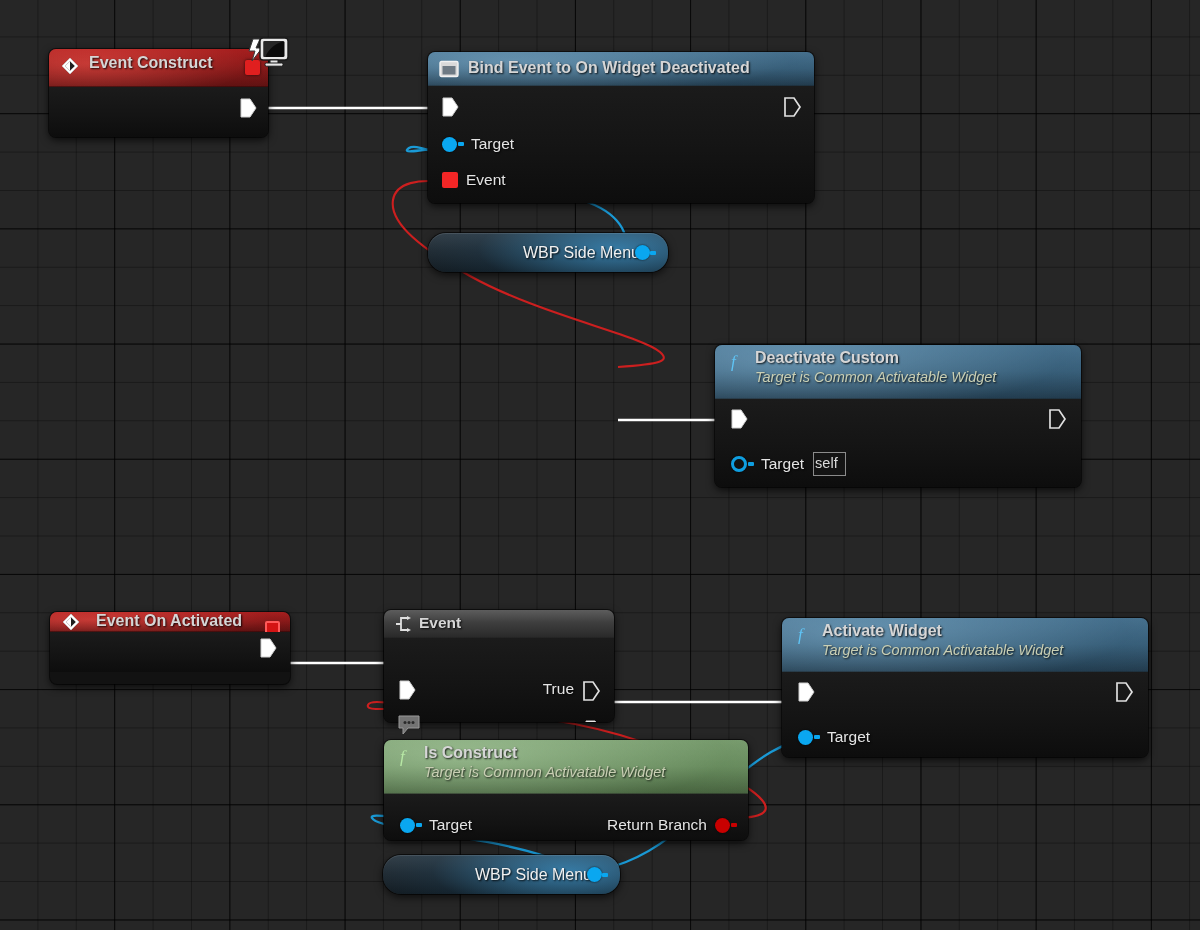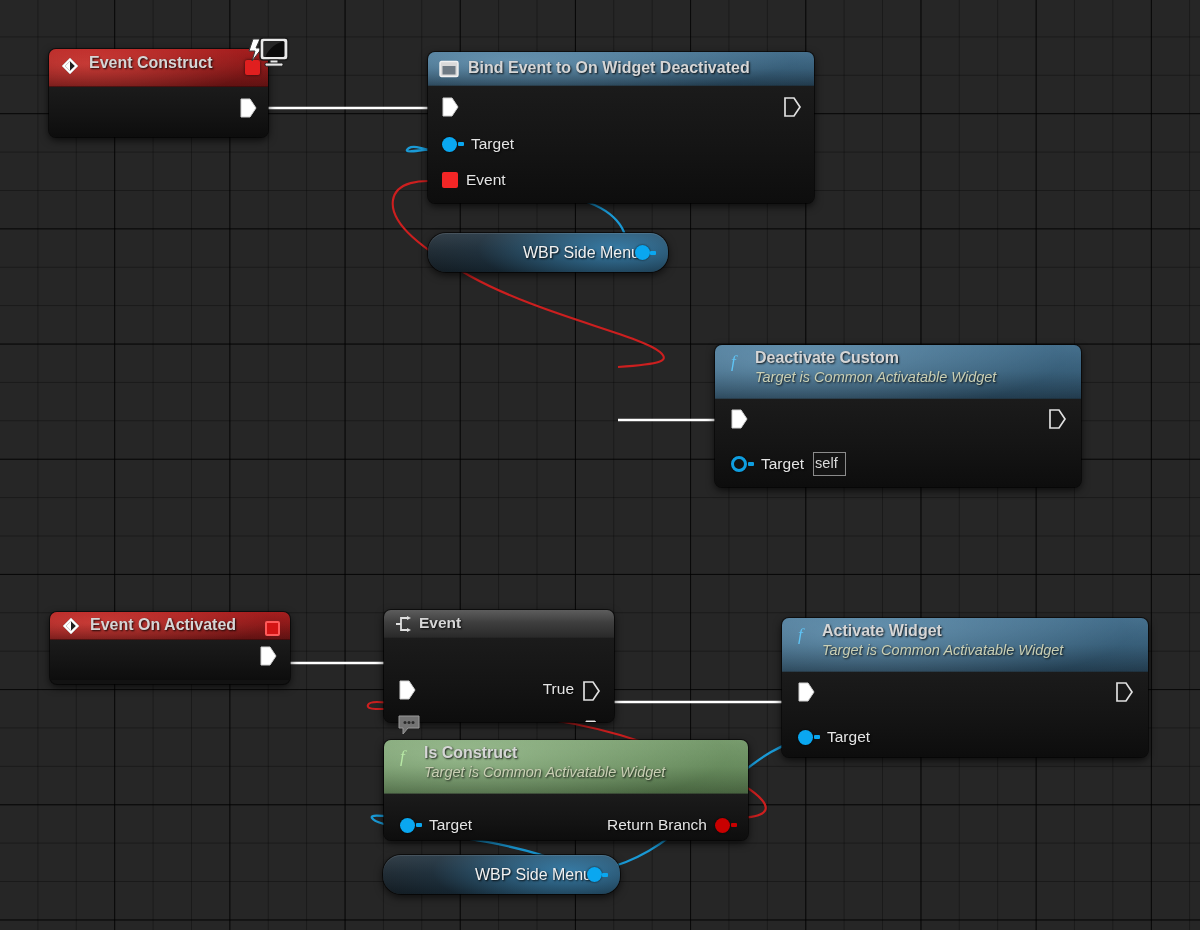--- a/index.html
+++ b/index.html
@@ -266,21 +266,21 @@
       <div class="row" style="position:absolute;left:16px;top:46px;">
         <span class="dot dot-ring" style="position:relative;"></span>
         <span class="pin-nub" style="position:relative;left:1px;background:#0f9ee0;"></span>
         <span class="pin-label lbl-left">Target</span>
         <span class="self-box">self</span>
       </div>
     </div>
   </div>
 
   <div class="node" style="left:50px;top:612px;width:240px;height:72px;">
-    <div class="hdr hdr-event" style="height:28px;align-items:center;">
+    <div class="hdr hdr-event" style="height:20px;align-items:center;gap:6px;">
       <span class="hdr-icon">
         <svg width="20" height="20" viewBox="0 0 20 20">
           <polygon points="10,2 18,10 10,18 2,10" fill="#ffffff" stroke="#c8c8c8" stroke-width="0.8"></polygon>
           <polygon points="10,5.2 14.8,10 10,14.8 5.2,10" fill="#000000" opacity="0.88"></polygon>
           <polygon points="10,5.2 5.2,10 10,14.8" fill="#ffffff"></polygon>
         </svg>
       </span>
       <span class="hdr-texts">
         <span class="title">Event On Activated</span>
       </span>

